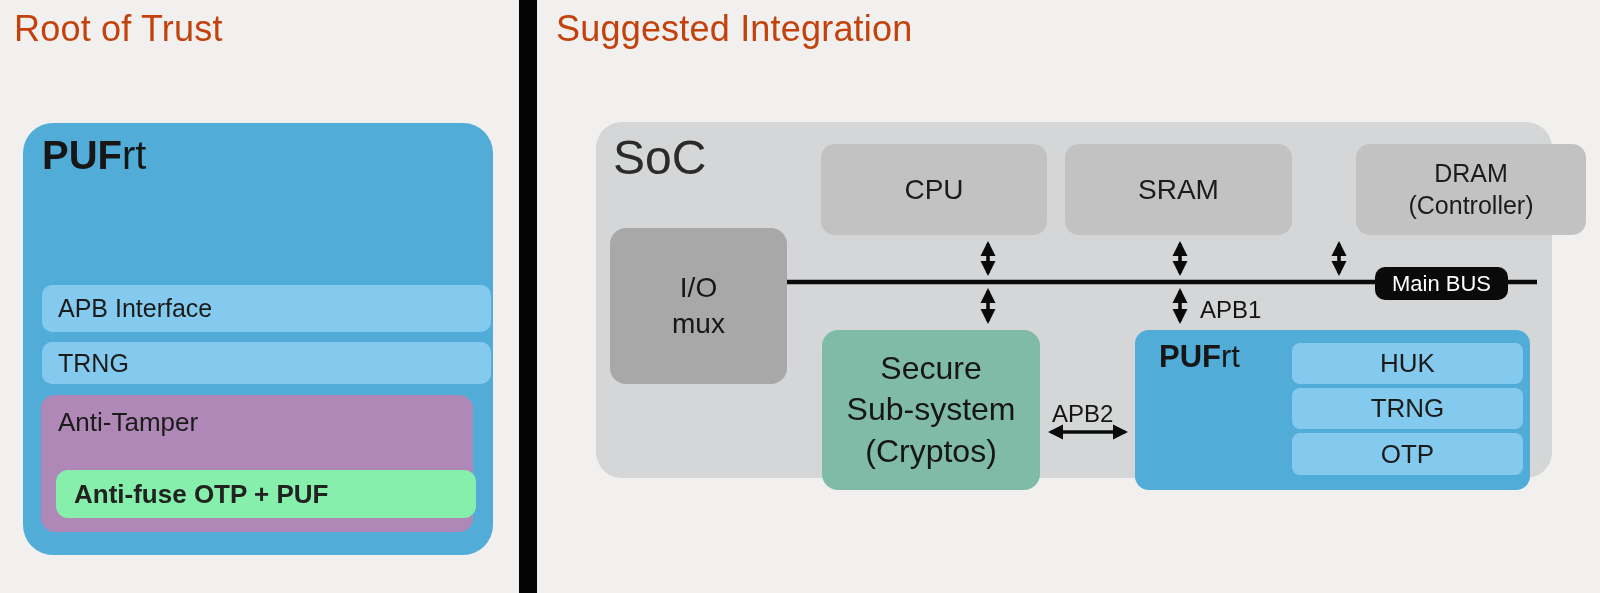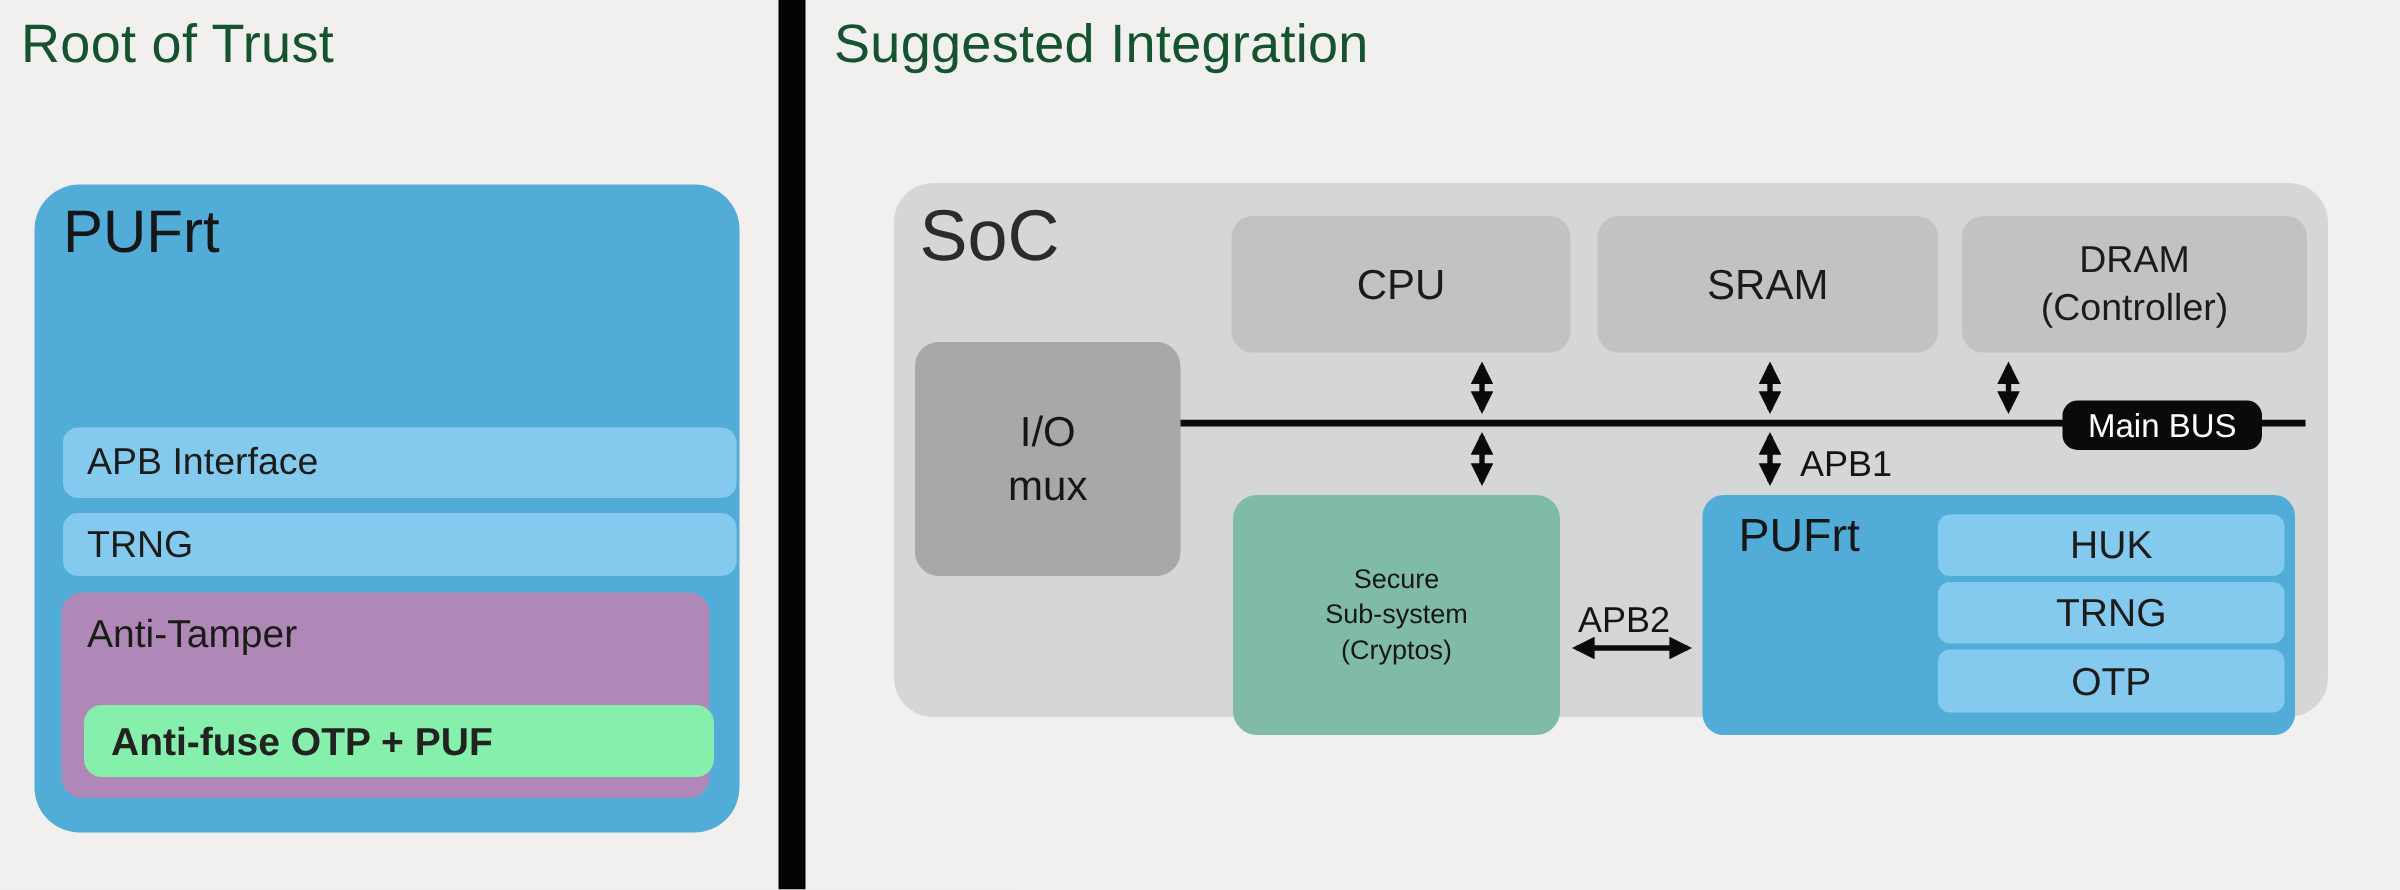--- a/index.html
+++ b/index.html
@@ -10,38 +10,38 @@
   .stage{
     position:relative;
     width:1600px;height:593px;
     background:#f1f0ee;
     overflow:hidden;
     color:#1d1d1b;
   }
   .abs{position:absolute;box-sizing:border-box;}
   .panel-title{
     font-size:36px;
-    color:#14532d;
+    color:#c2410c;
     letter-spacing:0.2px;
     white-space:nowrap;
   }
   .divider{
     background:#030303;
   }
   
   .pufrt-big{
     background:#52acd8;
     border-radius:30px;
   }
   .pufrt-title{
     position:absolute;
     white-space:nowrap;
     color:#161616;
   }
-  .pufrt-title .b{font-weight:400;margin-top:41px;}
+  .pufrt-title .b{font-weight:700;margin-top:41px;}
   .module{
     position:absolute;
     background:#84caef;
     border-radius:10px;
     display:flex;align-items:center;
     font-size:25px;
     color:#1b1b19;
   }
   .module.pad-left{padding-left:16px;}
   .module.centered{justify-content:center;}
@@ -76,37 +76,37 @@
   }
   .gray-box{
     position:absolute;
     background:#c2c2c2;
     border-radius:14px;
     display:flex;flex-direction:column;
     align-items:center;justify-content:center;
     font-size:28px;line-height:1.25;
     color:#1b1b19;text-align:center;
   }
-  .gray-box.small-text{font-size:25px;}
+  .gray-box.small-text{font-size:25px;margin-left:48px;}
   .mux-box{
     position:absolute;
     background:#a8a8a8;
     border-radius:16px;
     display:flex;flex-direction:column;
     align-items:center;justify-content:center;
     font-size:28px;line-height:1.3;
     color:#161614;text-align:right;
   }
   .green-box{
     position:absolute;
     background:#80bba7;
     border-radius:16px;
     display:flex;flex-direction:column;
     align-items:center;justify-content:center;
-    font-size:18px;line-height:1.3;
+    font-size:32px;line-height:1.3;
     color:#161614;text-align:center;
   }
   .pufrt-small{
     position:absolute;
     background:#52acd8;
     border-radius:14px;
   }
   .pufrt-small .pufrt-title{
     left:24px;top:9px;
     font-size:31px;

